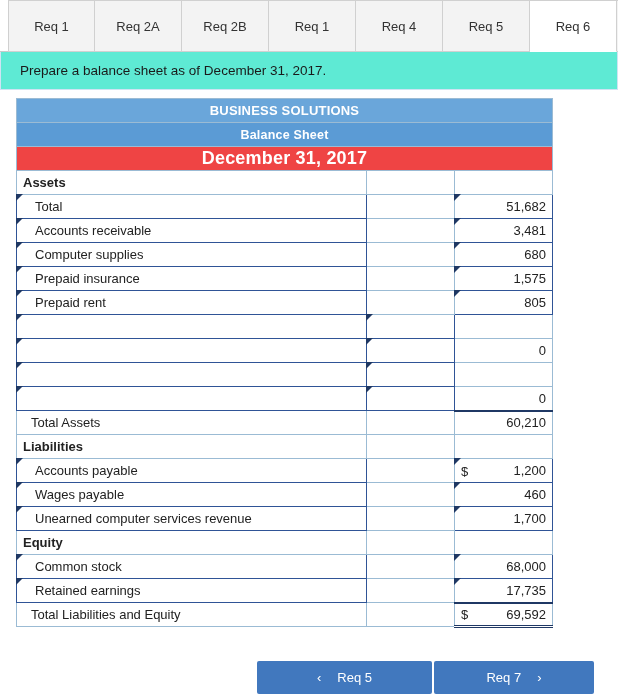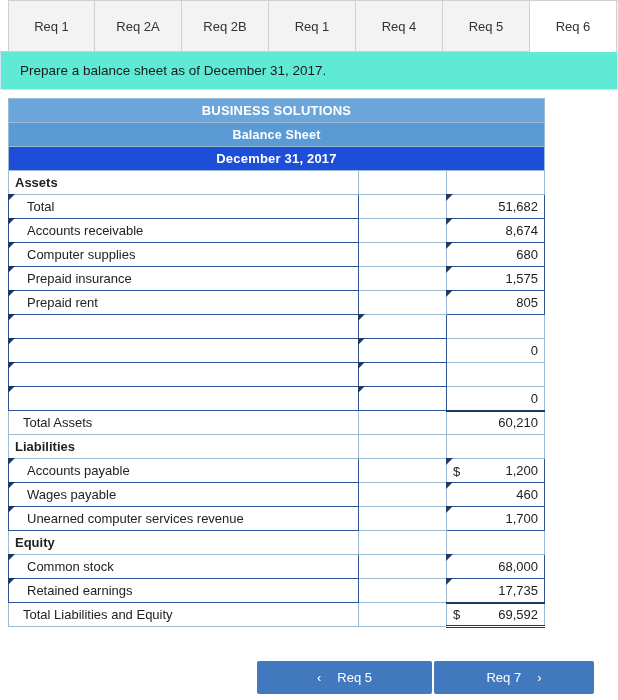--- a/index.html
+++ b/index.html
@@ -60,21 +60,21 @@
     color: #1a1a1a;
   }
 
   
   .sheet-wrap {
     padding: 8px 0 0 0;
   }
   table.sheet {
     border-collapse: collapse;
     width: 536px;
-    margin-left: 8px;
+    margin-left: 16px;
     table-layout: fixed;
   }
   table.sheet td {
     border: 1px solid #9bbbd4;
     height: 24px;
     padding: 0 6px;
     font-size: 13px;
     vertical-align: middle;
   }
   .col-label  { width: 350px; }
@@ -85,21 +85,21 @@
     background: #5b9bd5;
     color: #ffffff;
     text-align: center;
     font-weight: bold;
     letter-spacing: .2px;
     height: 24px;
     border: 1px solid #9bbbd4;
   }
   .hdr.h1 td { background: #6aa6da; font-size: 13px; }
   .hdr.h2 td { background: #5b9bd5; font-size: 12.5px; }
-  .hdr.h3 td { background: #1d4ed8; font-size: 13px; }
+  .hdr.h3 td { background: #ef4444; font-size: 18px; }
 
   .section-title { font-weight: bold; background: #ffffff; }
   .indent { padding-left: 18px !important; }
   .indent2 { padding-left: 14px !important; }
 
   .num {
     text-align: right;
     padding-right: 6px !important;
   }
   .cur-cell {
@@ -221,21 +221,21 @@
     </tr>
 
     <tr>
       <td class="inputcell indent">Total</td>
       <td class="plaincell"></td>
       <td class="inputcell num">51,682</td>
     </tr>
     <tr>
       <td class="inputcell indent">Accounts receivable</td>
       <td class="plaincell"></td>
-      <td class="inputcell num">8,674</td>
+      <td class="inputcell num">3,481</td>
     </tr>
     <tr>
       <td class="inputcell indent">Computer supplies</td>
       <td class="plaincell"></td>
       <td class="inputcell num">680</td>
     </tr>
     <tr>
       <td class="inputcell indent">Prepaid insurance</td>
       <td class="plaincell"></td>
       <td class="inputcell num">1,575</td>

